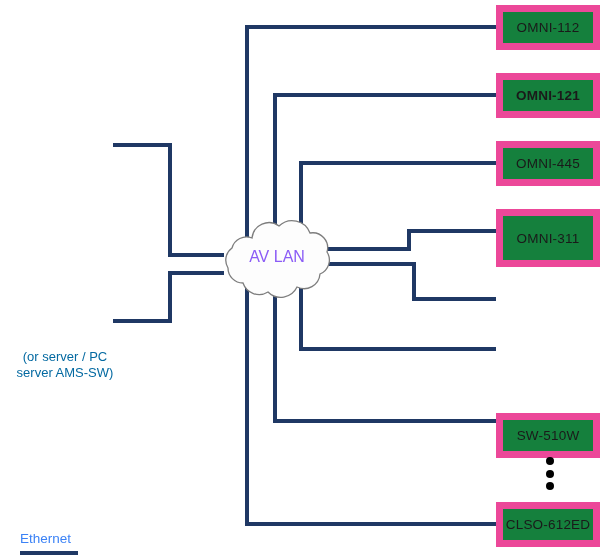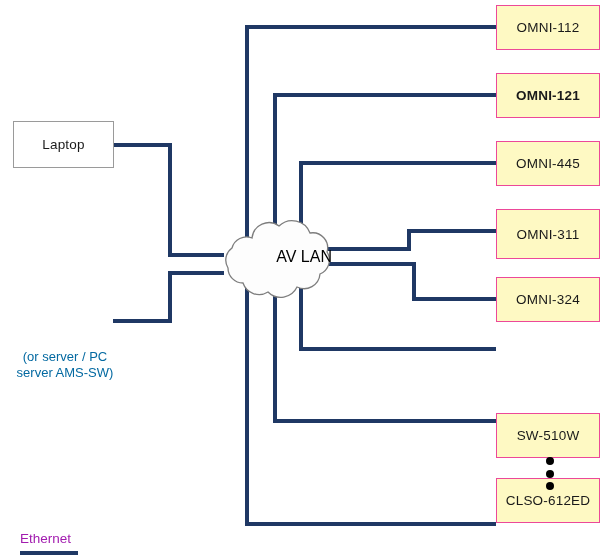--- a/index.html
+++ b/index.html
@@ -33,55 +33,55 @@
     font-size: 13.5px;
     color: #1a1a1a;
     letter-spacing: 0.2px;
     white-space: nowrap;
   }
   .node-white {
     background: #ffffff;
     border: 1px solid #9a9a9a;
   }
   .node-gray {
-    background: #fef9c3;
-    border: 1px solid #ec4899;
+    background: #15803d;
+    border: 7px solid #ec4899;
   }
   .caption {
     position: absolute;
     font-size: 13px;
     color: #0369a1;
     text-align: center;
     line-height: 1.25;
   }
   .cloud-label {
     position: absolute;
     font-size: 16px;
-    color: #000000;
-    text-align: right;
+    color: #8b5cf6;
+    text-align: center;
     white-space: nowrap;
   }
   .ellipsis-dots {
     position: absolute;
     display: flex;
     flex-direction: column;
     align-items: center;
     justify-content: space-between;
   }
   .ellipsis-dots i {
     display: block;
     width: 8px;
     height: 8px;
     border-radius: 50%;
     background: #000000;
   }
   .legend-label {
     position: absolute;
     font-size: 13.5px;
-    color: #a21caf;
+    color: #3b82f6;
   }
   .legend-swatch {
     position: absolute;
     height: 4px;
     background: #1f3864;
   }
 </style>
 </head>
 <body>
 
@@ -121,56 +121,50 @@
                A 18 18 0 0 1 268 292
                A 17 17 0 0 1 243 283
                A 15 15 0 0 1 228 268
                A 15 15 0 0 1 232 248
                A 15 15 0 0 1 252 238 Z" fill="#fdfdfd" stroke="#7d7d7d" stroke-width="1.3"></path>
     </g>
   </svg>
 
   <div class="cloud-label" style="left:222px; top:248px; width:110px;">AV LAN</div>
 
-  <div class="node-box node-white" style="left:13px; top:121px; width:101px; height:47px;">
-    <span>Laptop</span>
-  </div>
 
 
   <div class="caption" style="left:0px; top:349px; width:130px;">
     <div>(or server / PC</div>
     <div>server AMS-SW)</div>
   </div>
 
   <div class="node-box node-gray" style="left:496px; top:5px; width:104px; height:45px;">
     <span>OMNI-112</span>
   </div>
 
   <div class="node-box node-gray" style="left:496px; top:73px; width:104px; height:45px;font-weight:bold;">
     <span>OMNI-121</span>
   </div>
 
   <div class="node-box node-gray" style="left:496px; top:141px; width:104px; height:45px;">
     <span>OMNI-445</span>
   </div>
 
-  <div class="node-box node-gray" style="left:496px; top:209px; width:104px; height:50px;">
+  <div class="node-box node-gray" style="left:496px; top:209px; width:104px; height:58px;">
     <span>OMNI-311</span>
   </div>
 
-  <div class="node-box node-gray" style="left:496px; top:277px; width:104px; height:45px;">
-    <span>OMNI-324</span>
-  </div>
 
 
   <div class="node-box node-gray" style="left:496px; top:413px; width:104px; height:45px;">
     <span>SW-510W</span>
   </div>
 
-  <div class="node-box node-gray" style="left:496px; top:478px; width:104px; height:45px;">
+  <div class="node-box node-gray" style="left:496px; top:502px; width:104px; height:45px;">
     <span>CLSO-612ED</span>
   </div>
 
   <div class="ellipsis-dots" style="left:545px; top:457px; width:9px; height:33px;">
     <i></i>
     <i></i>
     <i></i>
   </div>
 
   <div class="legend-label" style="left:20px; top:531px;">Ethernet</div>

